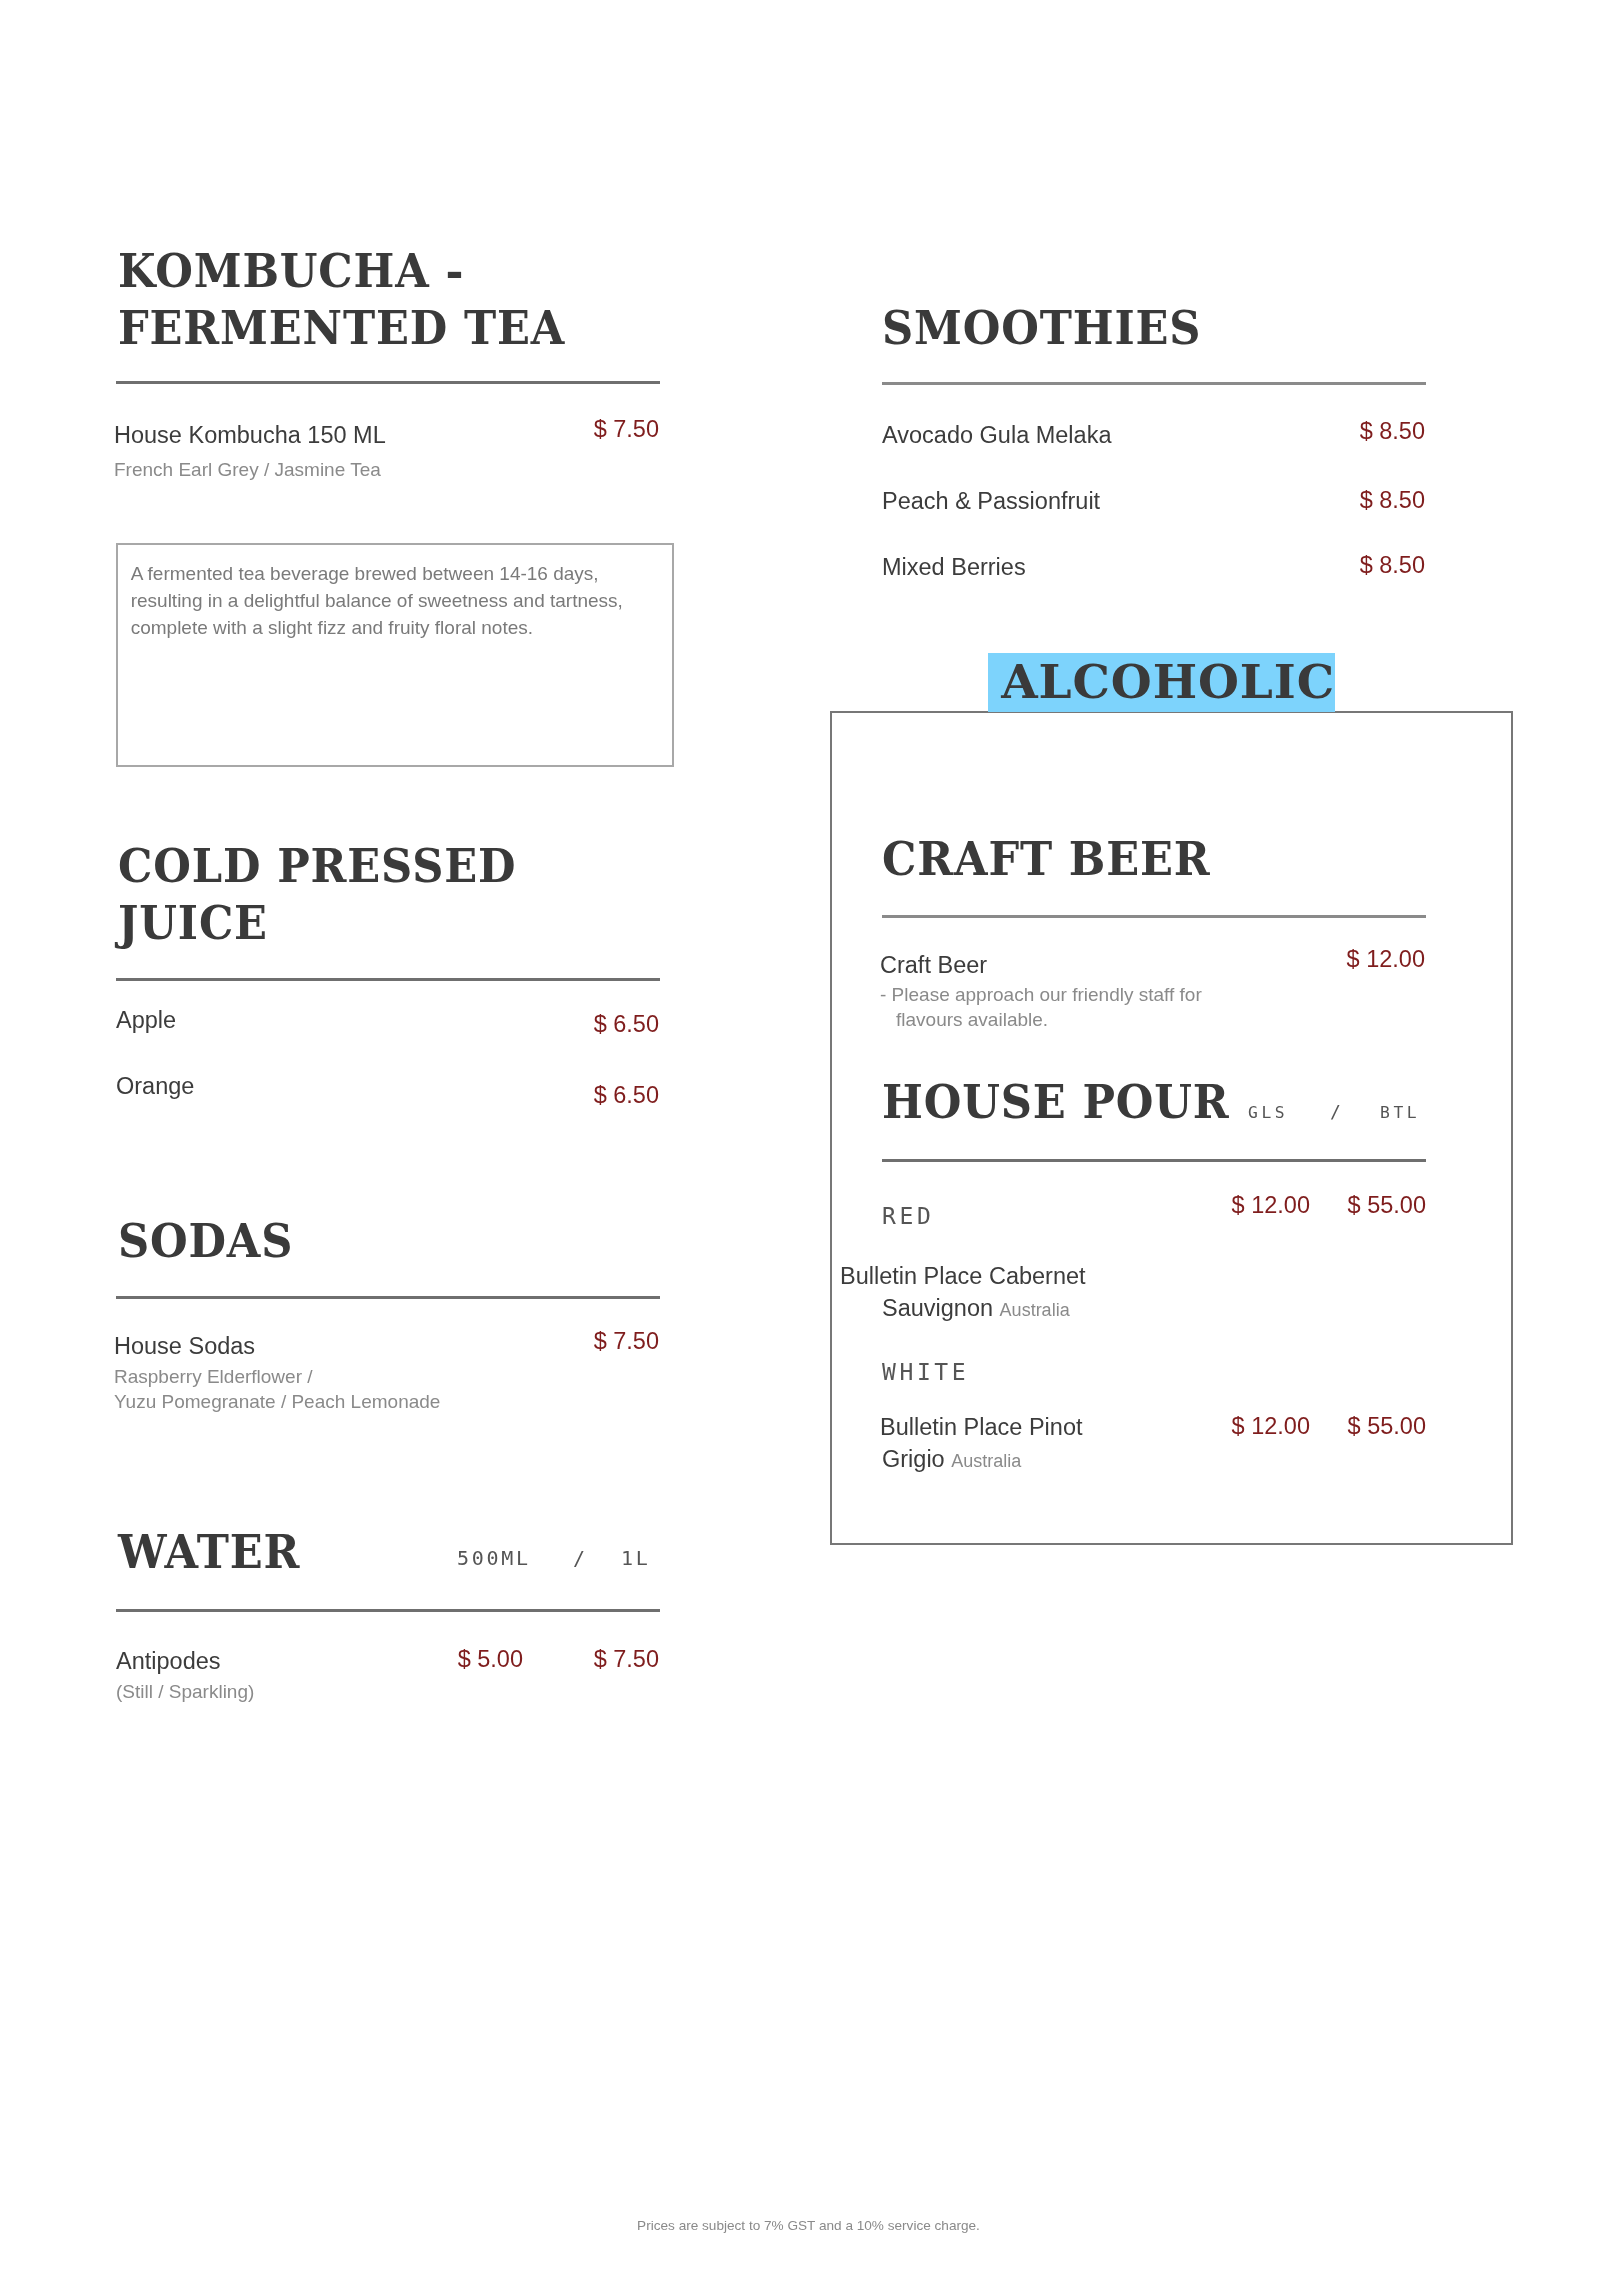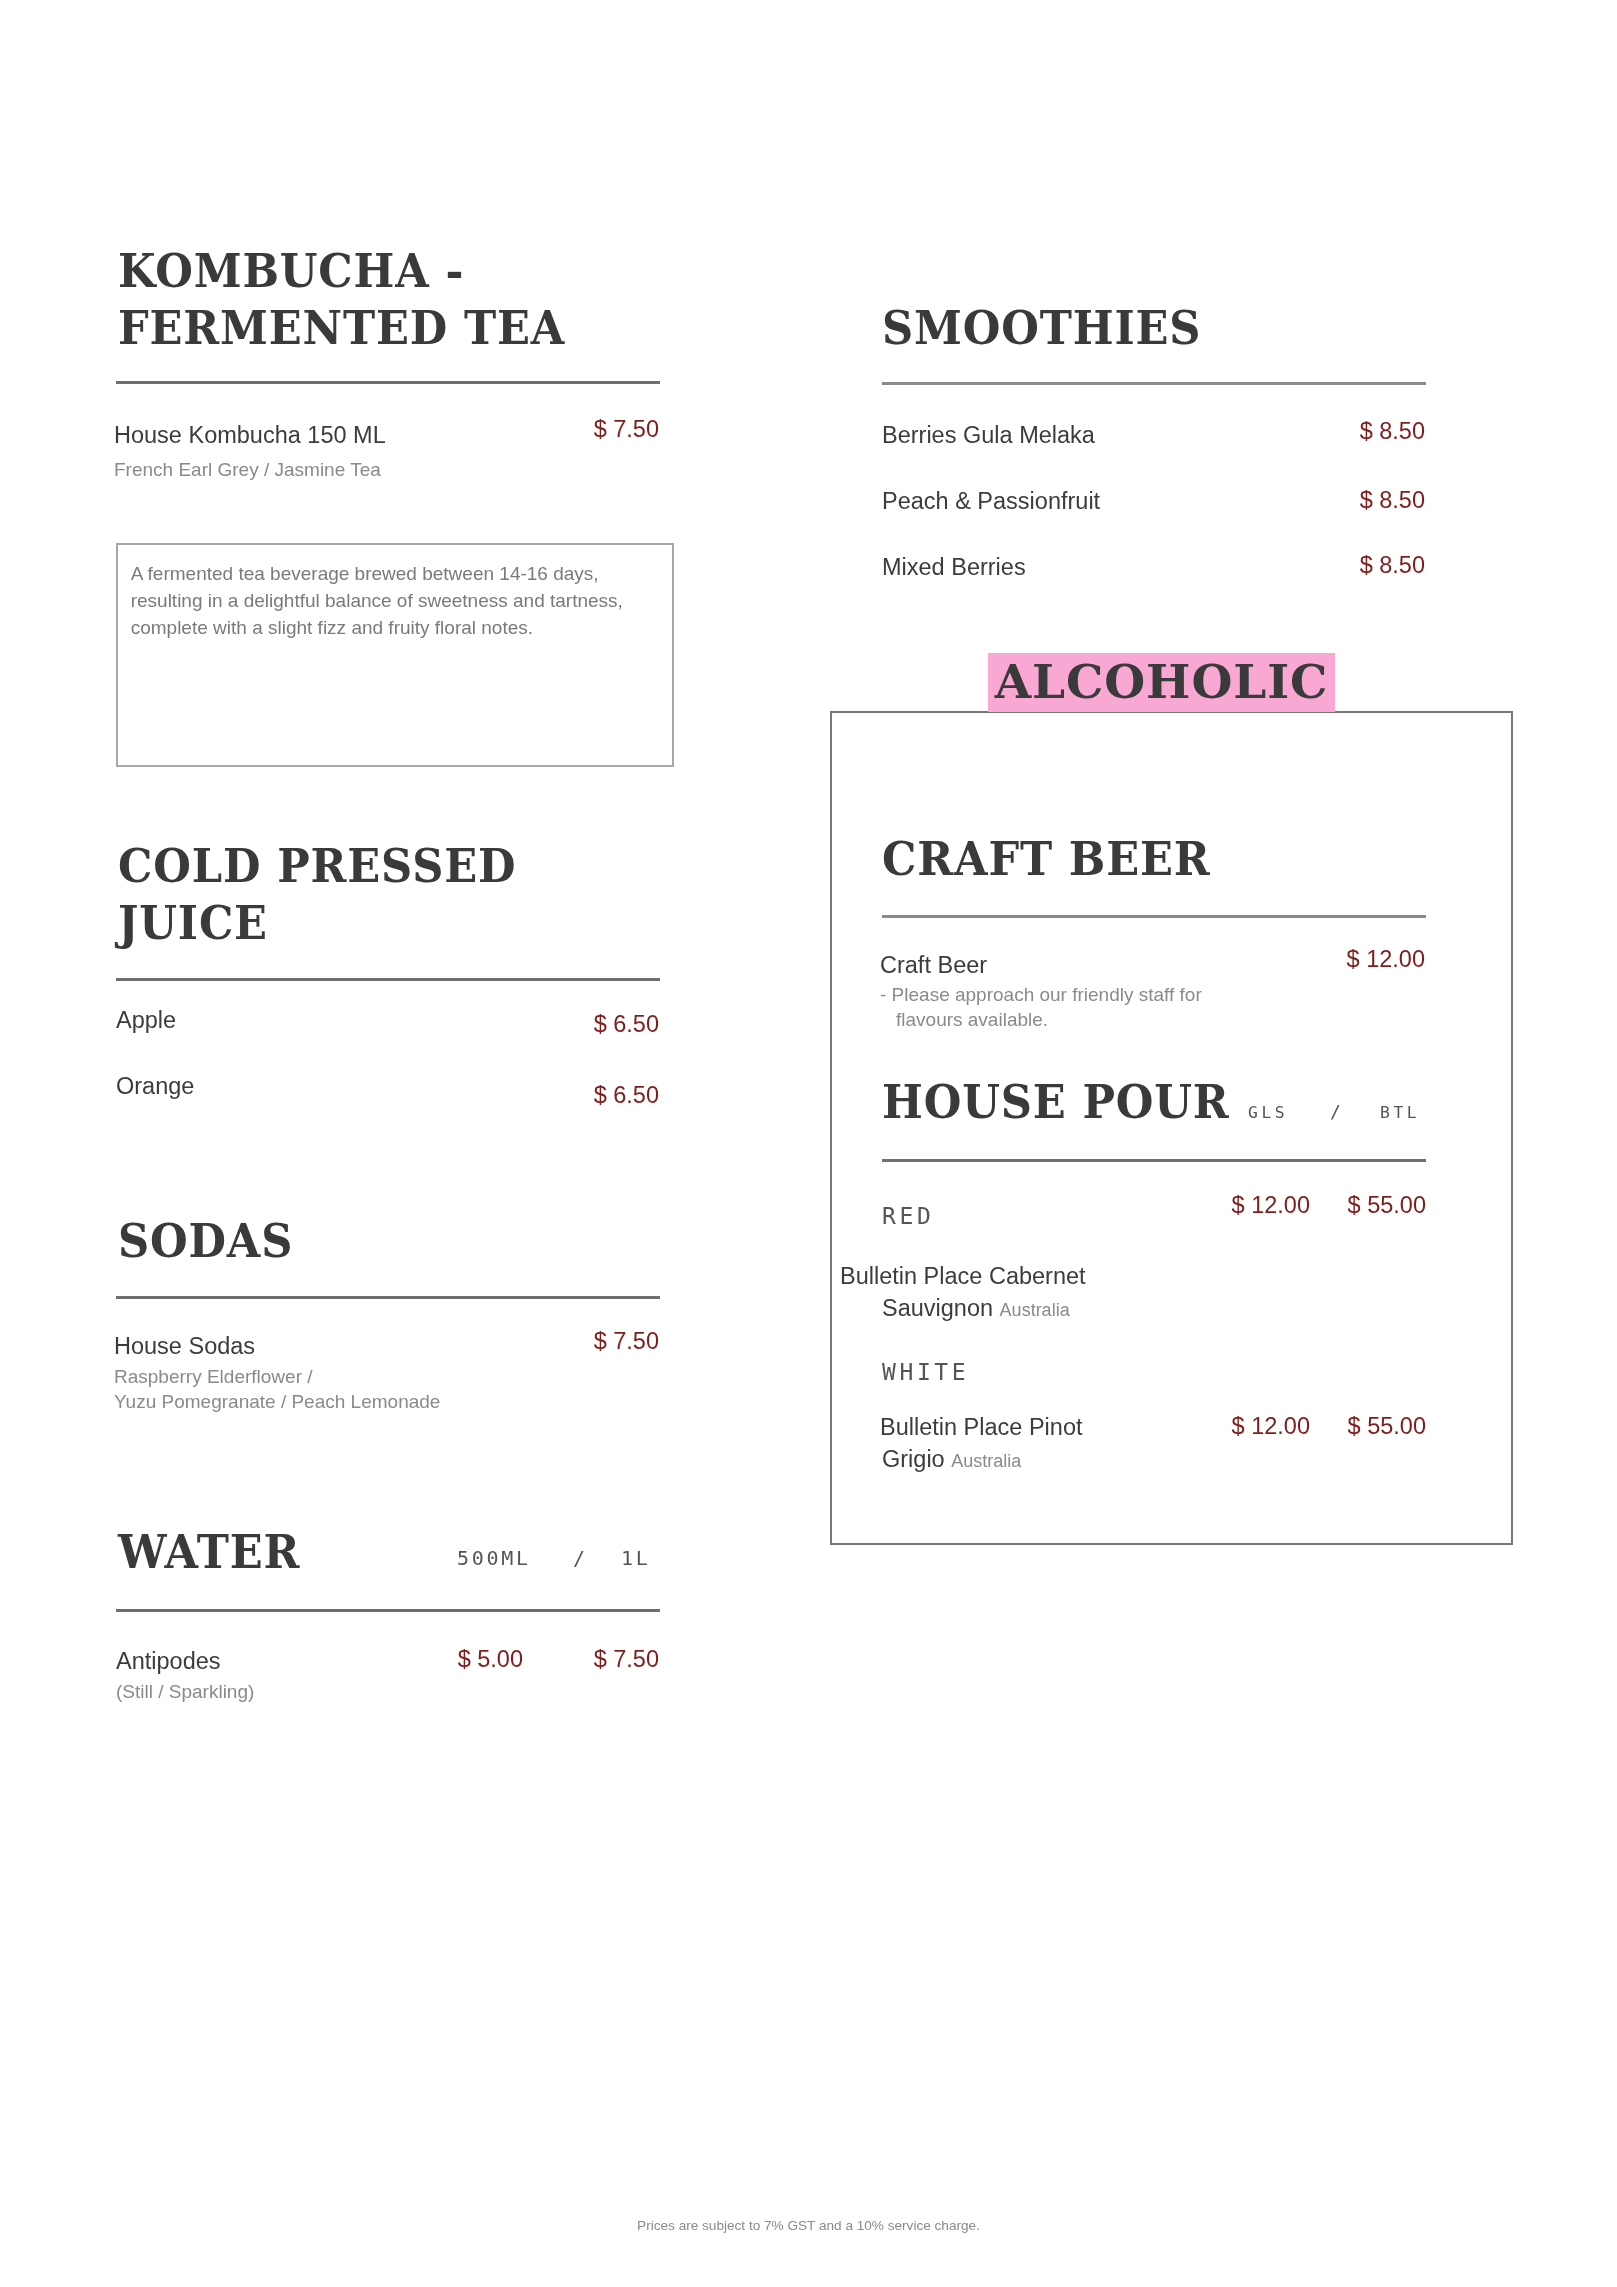--- a/index.html
+++ b/index.html
@@ -10,21 +10,21 @@
   .rule { position:absolute; height:2.7px; background:#6f6f6f; }
   .sans { font-family:"Liberation Sans","DejaVu Sans",sans-serif; }
   .item { font-size:23.5px; color:#3c3c3c; }
   .sub { font-size:19px; color:#8a8a8a; line-height:1.4; }
   .price { font-size:23.5px; color:#7f1d1d; font-family:"Liberation Sans Narrow","Liberation Sans",sans-serif; text-align:right; }
   .mono { font-family:"DejaVu Sans Mono","Liberation Mono",monospace; color:#555; letter-spacing:3.6px; font-size:18px; }
   .desc-box { position:absolute; border:2.7px solid #a8a8a8; box-sizing:border-box; padding:16.3px 12.7px; font-size:19px; color:#7a7a7a; line-height:1.42; }
   .desc-box p { margin:0; }
   .desc-box p + p { margin-top:20px; }
   .alc-box { position:absolute; border:2.7px solid #777; box-sizing:border-box; }
-  .alc-title { position:absolute; background:#f9a8d4; text-align:center; font-family:"DejaVu Serif","Liberation Serif",serif; font-weight:bold; color:#3a3a3a; font-size:47px; line-height:1.25; letter-spacing:0.9px; }
+  .alc-title { position:absolute; background:#7dd3fc; text-align:right; font-family:"DejaVu Serif","Liberation Serif",serif; font-weight:bold; color:#3a3a3a; font-size:47px; line-height:1.25; letter-spacing:0.9px; }
   .footer { position:absolute; left:0; width:1617px; text-align:center; font-size:13.6px; color:#8a8a8a; }
   .origin { font-size:18px; color:#8a8a8a; }
 </style>
 </head>
 <body>
 
 <section>
   <div class="abs h-serif h1" style="left:118px; top:242px;">
     <div>KOMBUCHA -</div>
     <div>FERMENTED TEA</div>
@@ -73,21 +73,21 @@
   <div class="abs sans item" style="left:116px; top:1648px;">Antipodes</div>
   <div class="abs sans sub" style="left:116px; top:1679px;">(Still / Sparkling)</div>
   <div class="abs price" style="left:425px; top:1646px; width:98px;">$ 5.00</div>
   <div class="abs price" style="left:561px; top:1646px; width:98px;">$ 7.50</div>
 </section>
 
 <section>
   <div class="abs h-serif h1" style="left:882px; top:299px;">SMOOTHIES</div>
   <div class="rule" style="left:882px; top:382px; width:544px; background:#8a8a8a;"></div>
 
-  <div class="abs sans item" style="left:882px; top:422px;">Berries Gula Melaka</div>
+  <div class="abs sans item" style="left:882px; top:422px;">Avocado Gula Melaka</div>
   <div class="abs price" style="left:1312px; top:418px; width:113px;">$ 8.50</div>
   <div class="abs sans item" style="left:882px; top:488px;">Peach &amp; Passionfruit</div>
   <div class="abs price" style="left:1312px; top:487px; width:113px;">$ 8.50</div>
   <div class="abs sans item" style="left:882px; top:554px;">Mixed Berries</div>
   <div class="abs price" style="left:1312px; top:552px; width:113px;">$ 8.50</div>
 </section>
 
 <section>
   <div class="alc-box" style="left:830px; top:711px; width:683px; height:834px;"></div>
   <div class="alc-title" style="left:988px; top:653px; width:347px;">

